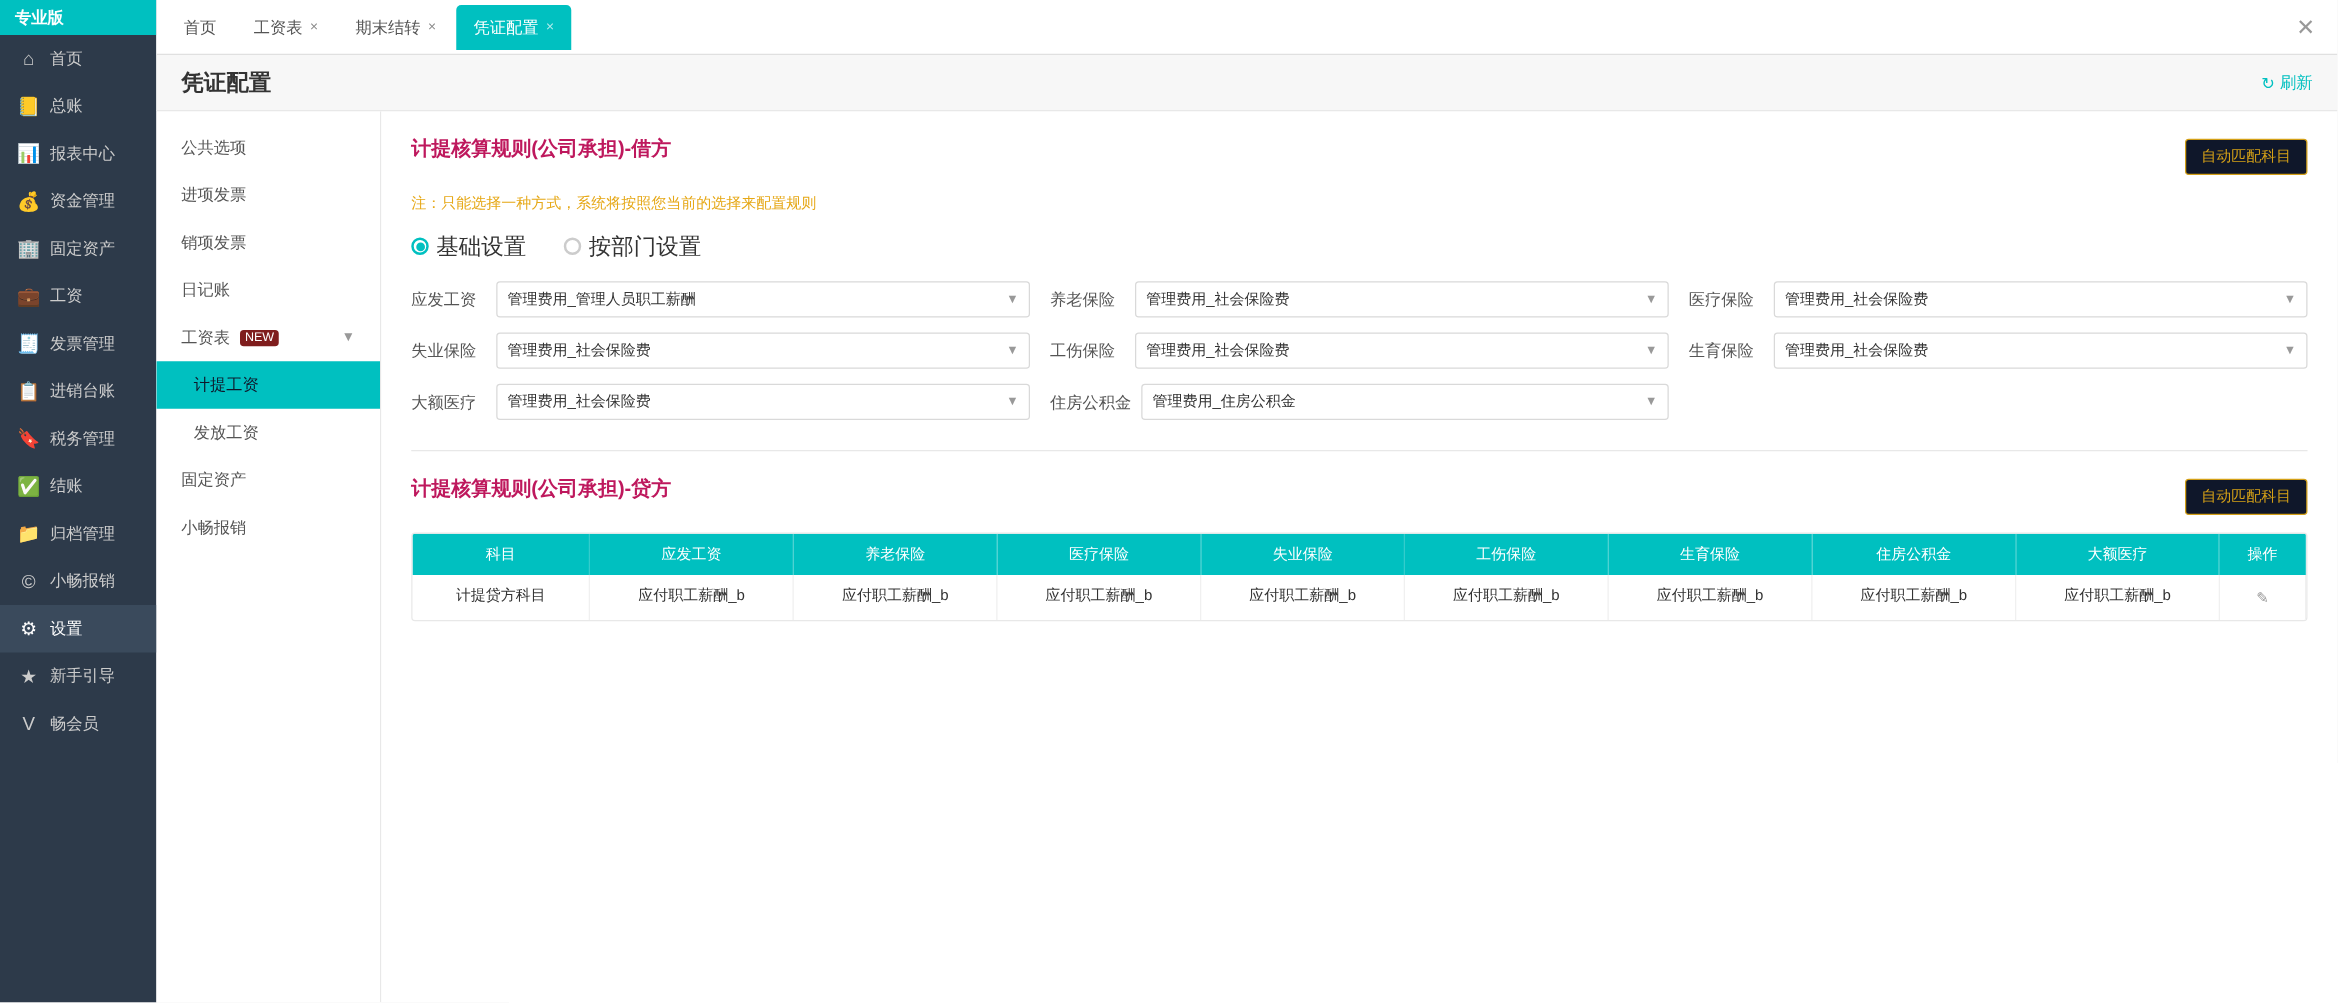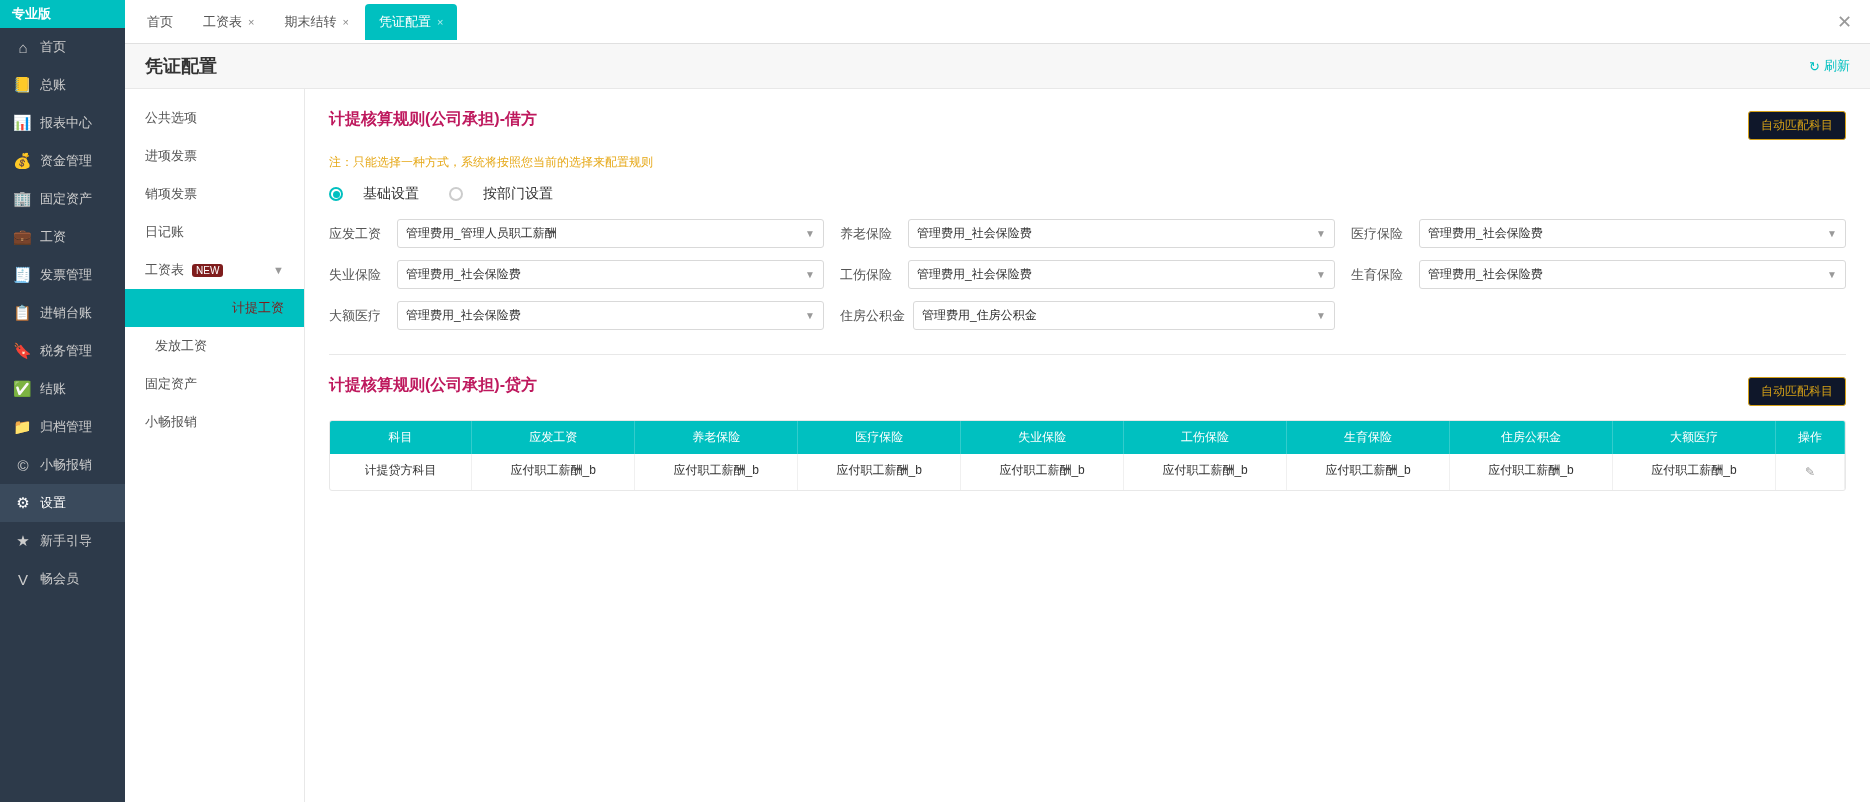--- a/index.html
+++ b/index.html
@@ -25,36 +25,36 @@
     .page-header { background: #f7f7f7; padding: 10px 20px; border-bottom: 1px solid #e8e8e8; display: flex; align-items: center; justify-content: space-between; flex-shrink: 0; }
     .page-title { font-size: 18px; color: #333; font-weight: bold; }
     .refresh-btn { color: #00c0c0; cursor: pointer; font-size: 13px; display: flex; align-items: center; gap: 4px; }
 
     
     .content { flex: 1; overflow-y: auto; display: flex; }
 
     
     .left-nav { width: 180px; background: #fff; border-right: 1px solid #e8e8e8; flex-shrink: 0; padding: 10px 0; }
     .left-nav-item { padding: 10px 20px; cursor: pointer; color: #555; font-size: 13px; display: flex; align-items: center; justify-content: space-between; }
-    .left-nav-item.active { background: #00c0c0; color: #7f1d1d; justify-content: flex-end; }
+    .left-nav-item.active { background: #00c0c0; color: #0f172a; }
     .new-badge { background: #7f1d1d; color: #fff; font-size: 10px; padding: 1px 4px; border-radius: 3px; margin-left: 4px; }
 
     
     .panel { flex: 1; padding: 20px 24px; overflow-y: auto; background: #fff; }
 
     
     .section { margin-bottom: 24px; }
     .section-title { font-size: 16px; font-weight: bold; color: #be185d; margin-bottom: 12px; }
 
     
     .note { color: #e6a817; font-size: 12px; margin-bottom: 14px; }
 
     
     .radio-group { display: flex; gap: 30px; margin-bottom: 16px; align-items: center; }
-    .radio-item { display: flex; align-items: center; gap: 20px; cursor: pointer; font-size: 14px; }
+    .radio-item { display: flex; align-items: center; gap: 6px; cursor: pointer; font-size: 18px; }
     .radio-circle { width: 14px; height: 14px; border-radius: 50%; border: 2px solid #ccc; display: flex; align-items: center; justify-content: center; }
     .radio-circle.selected { border-color: #00c0c0; }
     .radio-circle.selected::after { content: ''; width: 7px; height: 7px; background: #00c0c0; border-radius: 50%; }
 
     
     .form-grid { display: grid; grid-template-columns: repeat(3, 1fr); gap: 12px 16px; margin-bottom: 10px; }
     .form-row { display: flex; align-items: center; gap: 8px; }
     .form-label { color: #555; font-size: 13px; white-space: nowrap; min-width: 60px; }
     .form-select { flex: 1; border: 1px solid #d9d9d9; border-radius: 3px; padding: 5px 8px; font-size: 12px; color: #333; background: #fff; display: flex; align-items: center; justify-content: space-between; cursor: pointer; min-width: 180px; }
     .select-arrow { color: #999; font-size: 10px; margin-left: 4px; }

